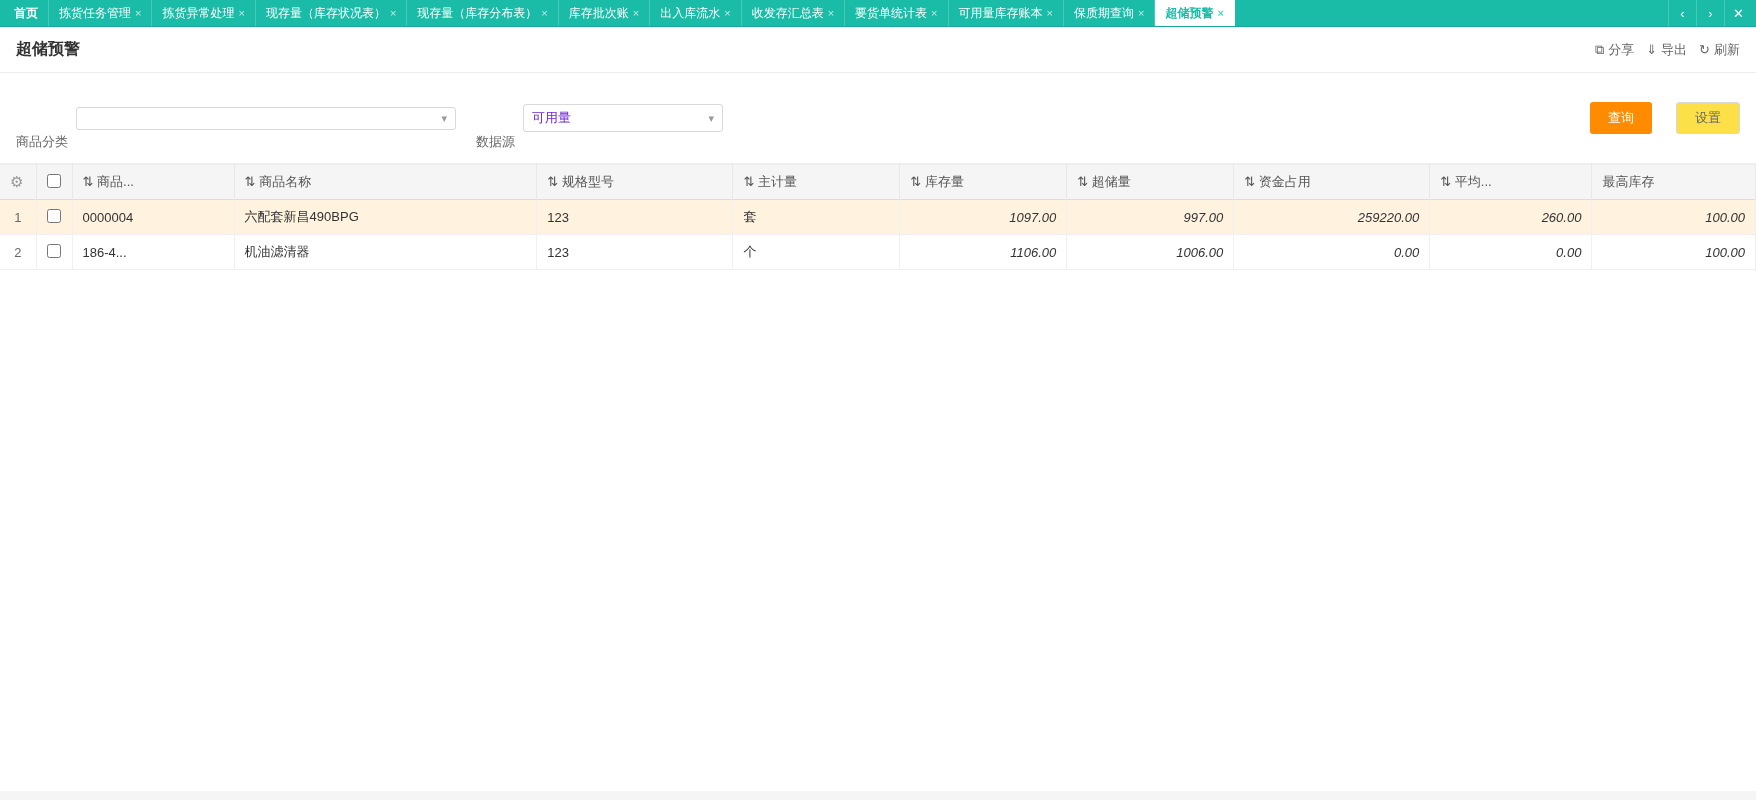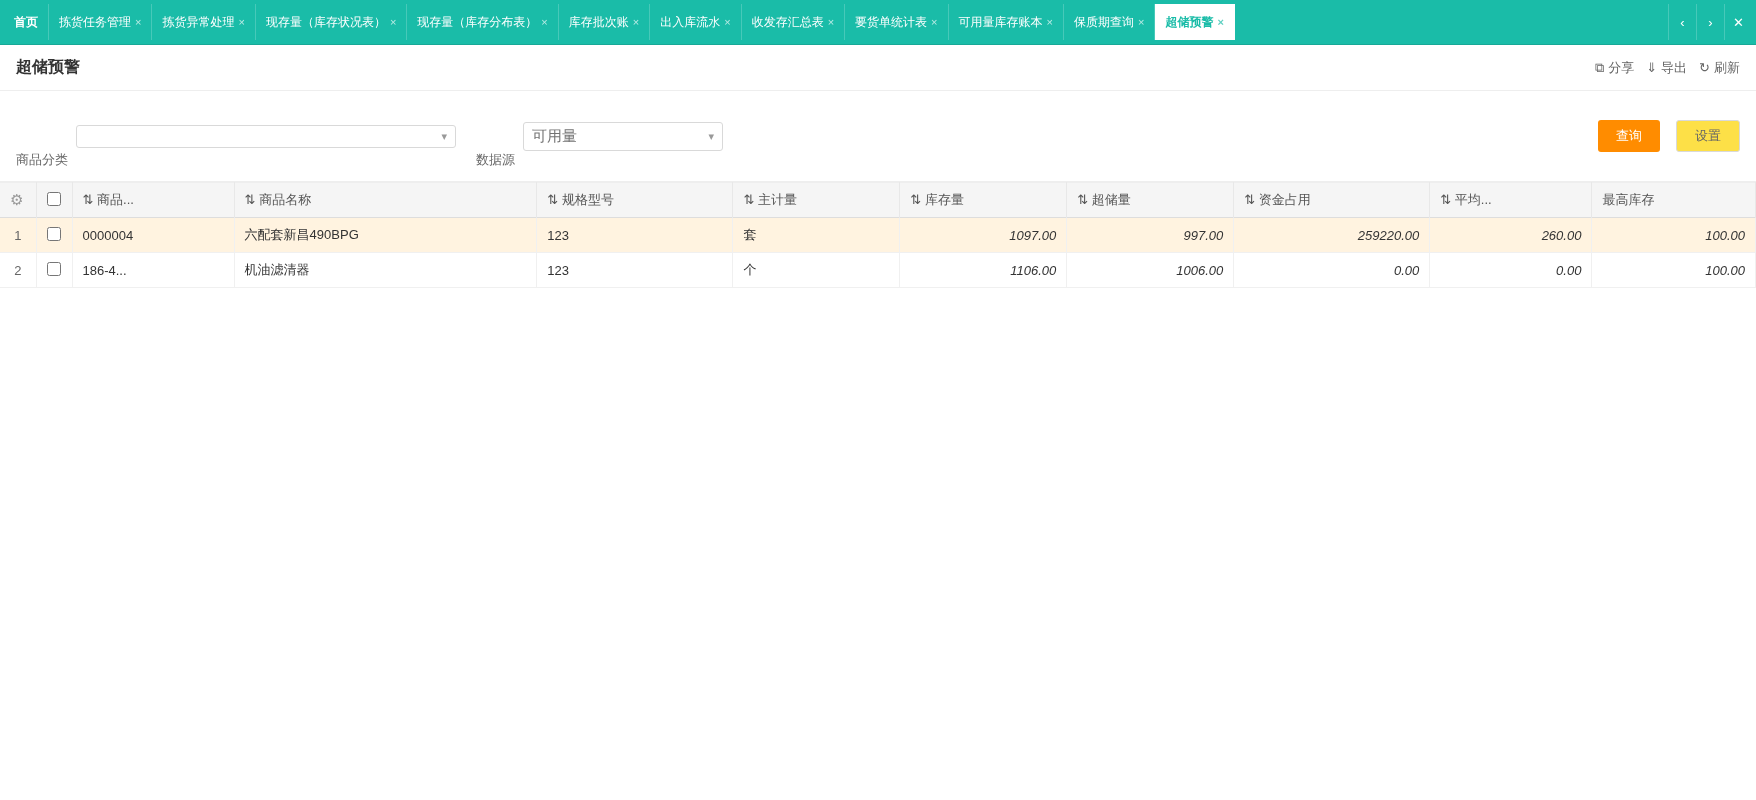--- a/index.html
+++ b/index.html
@@ -3,21 +3,21 @@
   <meta charset="utf-8">
   <style>
     * { box-sizing: border-box; margin: 0; padding: 0; }
     body { font-family: 'Microsoft YaHei', Arial, sans-serif; font-size: 13px; background: #f5f5f5; color: #333; }
 
     
     .top-nav {
       background: #1ABCA8;
       display: flex;
       align-items: center;
-      height: 45px;
+      height: 27px;
       padding: 0 4px;
       overflow: hidden;
       border-bottom: 1px solid #18a897;
     }
     .nav-tab {
       display: flex;
       align-items: center;
       padding: 0 10px;
       height: 36px;
       color: #fff;
@@ -107,27 +107,27 @@
       border-radius: 3px;
       padding: 4px 8px;
       min-width: 200px;
       cursor: pointer;
       background: #fff;
       justify-content: space-between;
     }
     .filter-select-wide {
       min-width: 380px;
     }
-    .filter-select span { color: #737373; font-size: 15px; }
+    .filter-select span { color: #6d28d9; font-size: 13px; }
     .filter-select .chevron { color: #999; font-size: 11px; }
 
     .filter-actions {
       margin-left: auto;
       display: flex;
-      gap: 16px;
+      gap: 24px;
     }
     .btn-query {
       background: #FF8C00;
       color: #fff;
       border: none;
       border-radius: 3px;
       padding: 6px 18px;
       cursor: pointer;
       font-size: 13px;
     }

